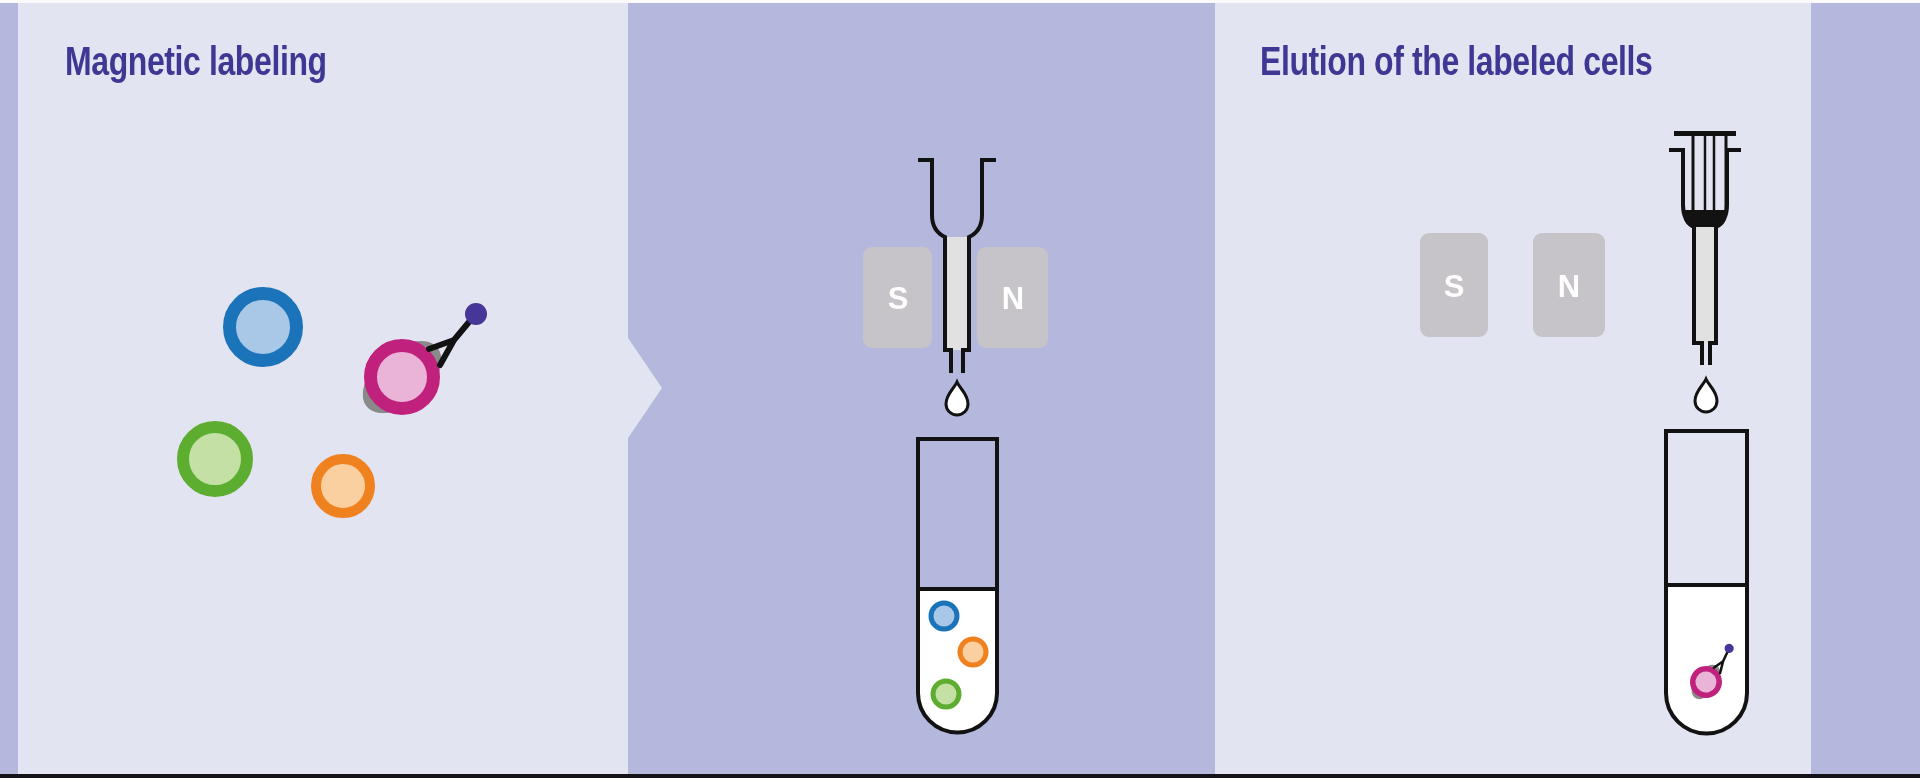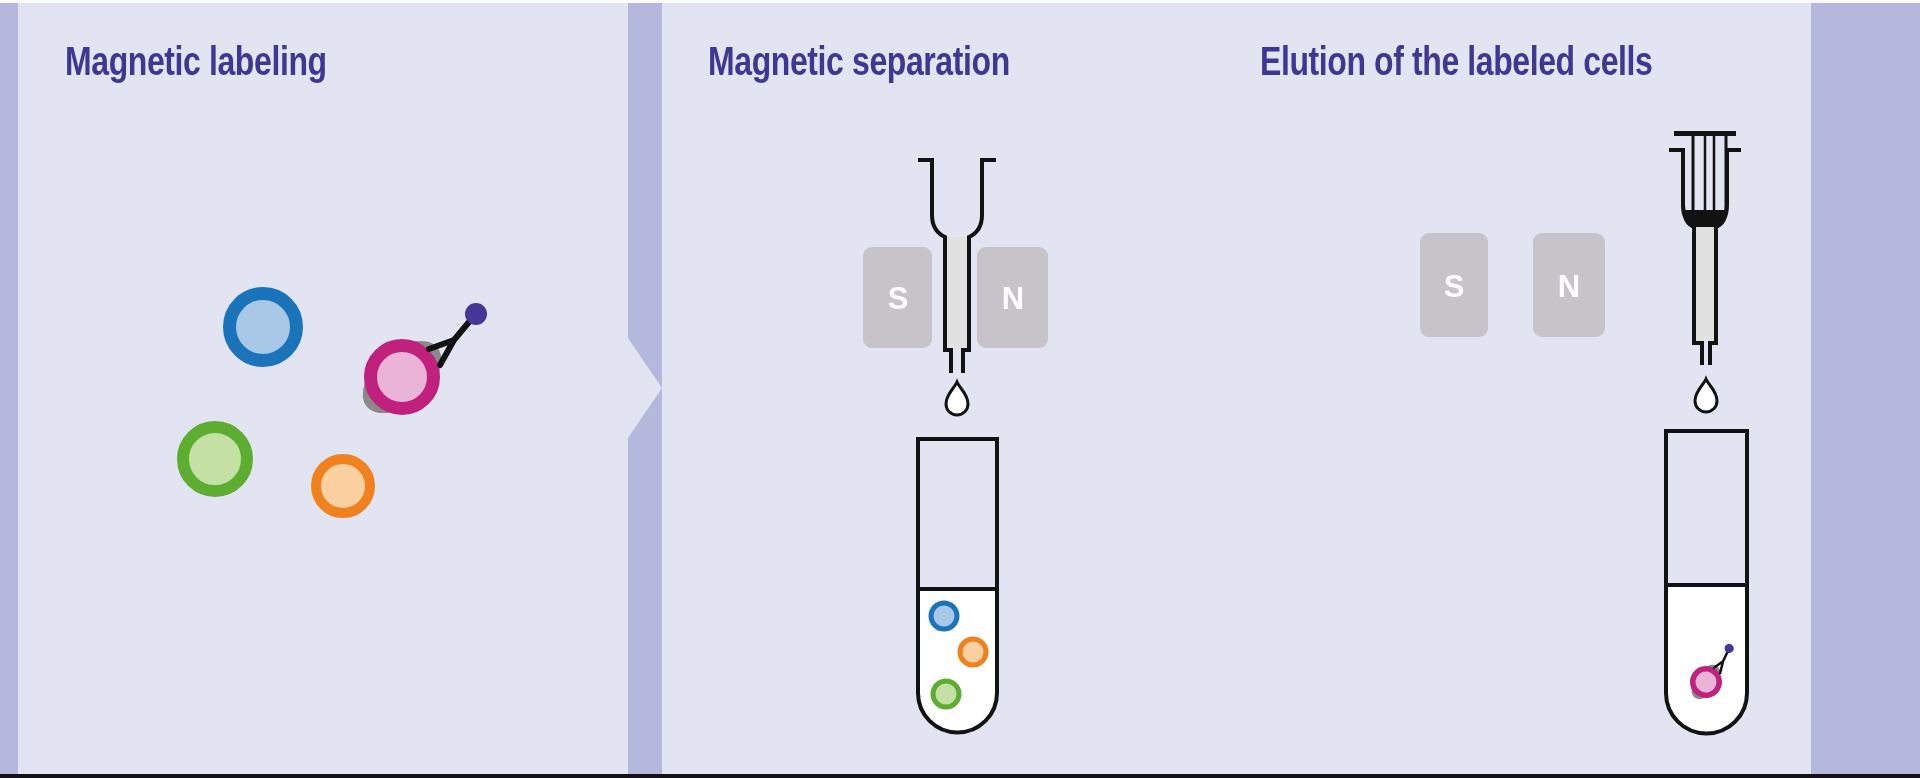--- a/index.html
+++ b/index.html
@@ -65,23 +65,20 @@
   .bead{fill:var(--bead);}
   .seal{fill:var(--outline);}
 </style>
 </head>
 <body>
 
 <div class="canvas">
 
   <div class="panel" id="panel-1">
     <div class="panel-title">Magnetic labeling</div>
-  </div>
-  <div class="panel" id="panel-2">
-    <div class="panel-title">Magnetic separation</div>
   </div>
   <div class="panel" id="panel-3">
     <div class="panel-title">Elution of the labeled cells</div>
   </div>
 
   <div class="chevron" id="chevron-1"></div>
   <div class="chevron" id="chevron-2"></div>
 
   <svg class="overlay" width="1920" height="778" viewBox="0 0 1920 778">
     <defs>

